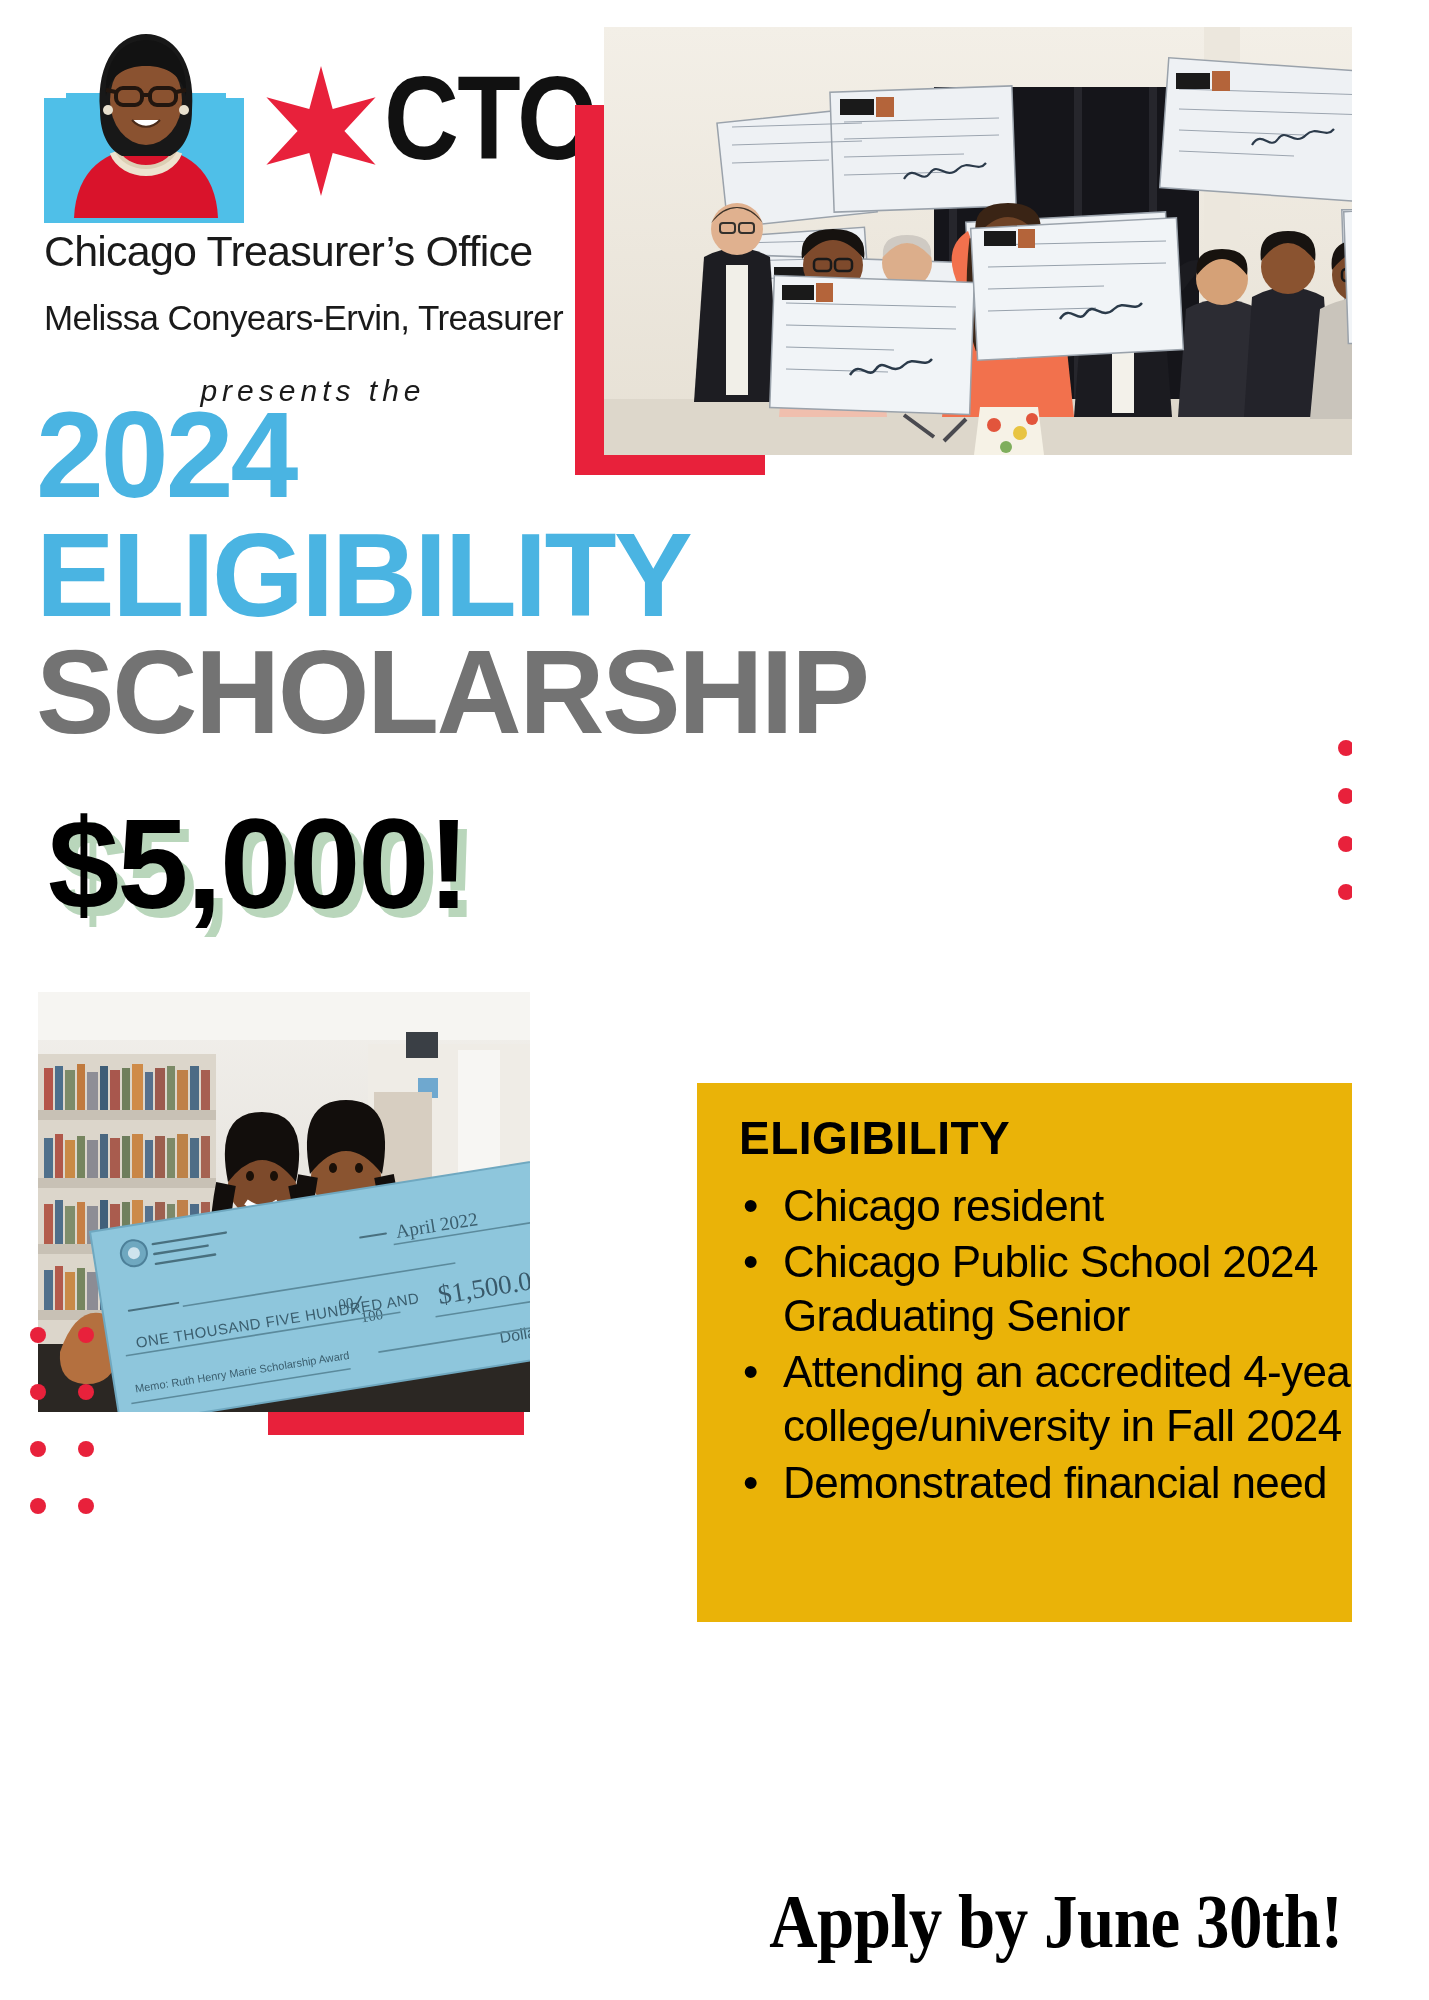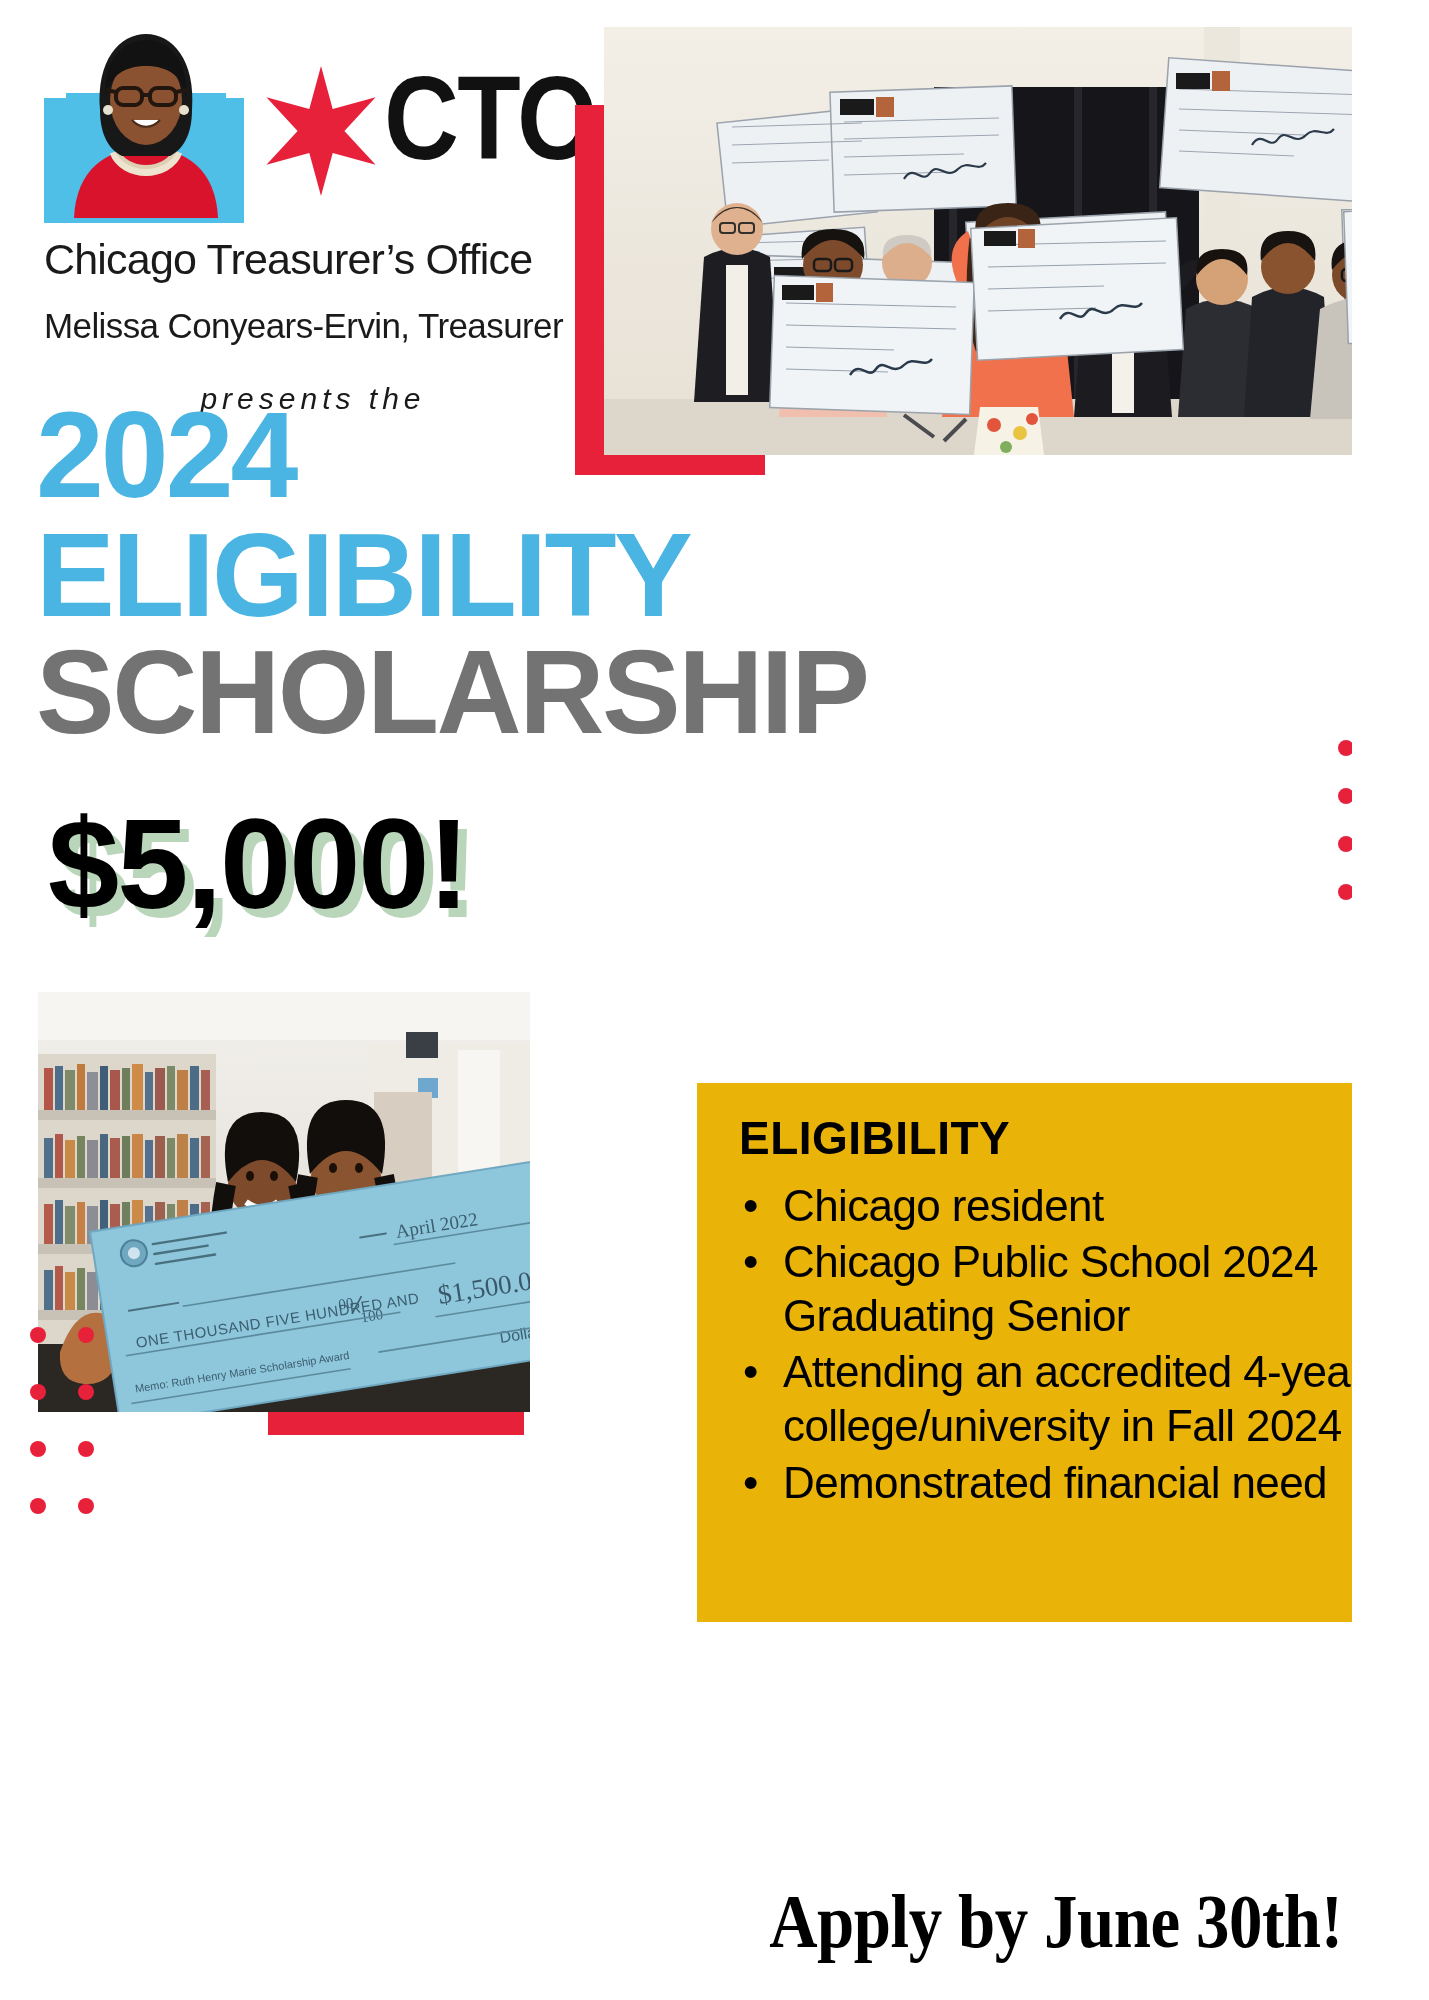--- a/index.html
+++ b/index.html
@@ -69,21 +69,21 @@
     line-height: 0.95;
     color: #111111;
     font-family: "Liberation Sans Narrow", "Liberation Sans", sans-serif;
     transform: scaleX(0.88);
     transform-origin: left top;
   }
   .office-line {
     font-size: 43px;
     color: #1a1a1a;
     letter-spacing: -0.8px;
-    margin-top: 12px;
+    margin-top: 4px;
     white-space: nowrap;
   }
   .treasurer-line {
     font-size: 35px;
     color: #1a1a1a;
     letter-spacing: -0.6px;
     margin-top: 22px;
     white-space: nowrap;
   }
   .presents {

